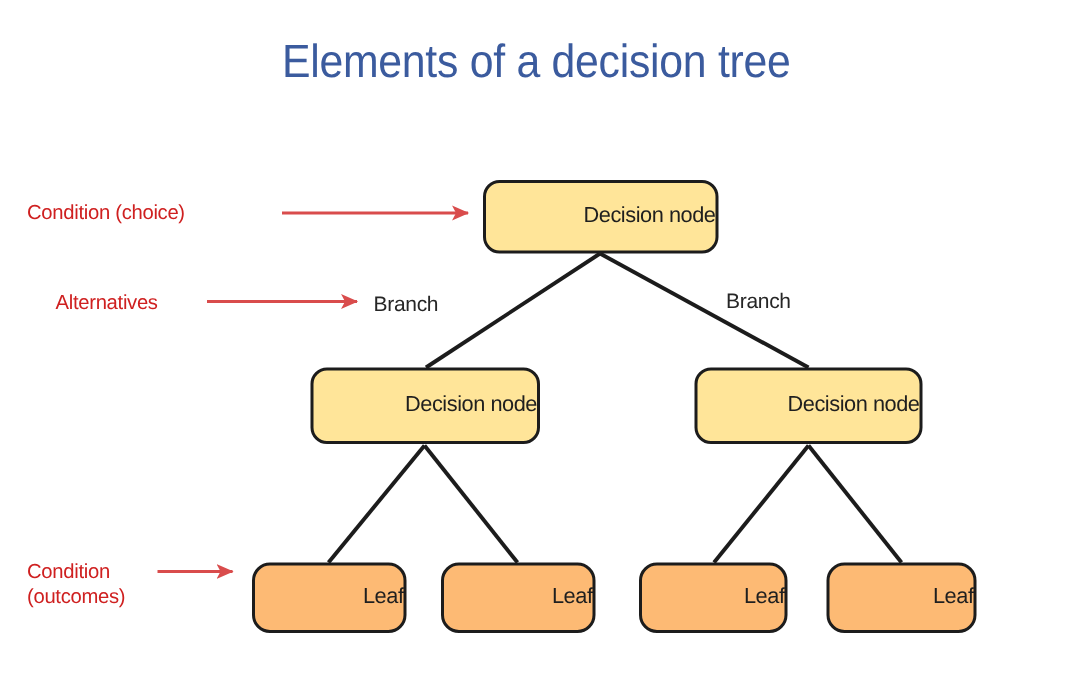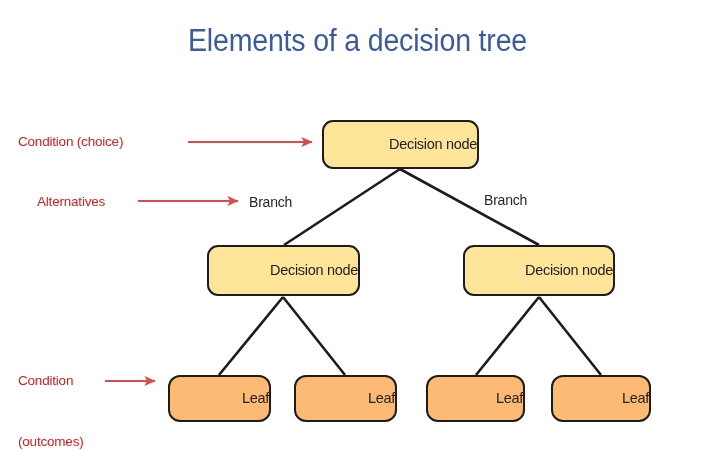--- a/index.html
+++ b/index.html
@@ -104,21 +104,21 @@
     font-size: 13.5px;
     line-height: 17px;
     color: #cf2020;
     letter-spacing: -0.2px;
     white-space: nowrap;
     z-index: 4;
   }
   #annot-condition    { left: 18px;  top: 133px; }
   #annot-alternatives { left: 8px;  top: 193px; margin-left: 29px; }
   #annot-decisions    { left: 18px;  top: 372px; }
-  #annot-decisions .l2 { display: block; margin-top: 44px; }
+  #annot-decisions .l2 { display: block; }
 
   
 </style>
 </head>
 <body>
 
 <div id="stage">
 
   <div class="title">Elements of a decision tree</div>
 

